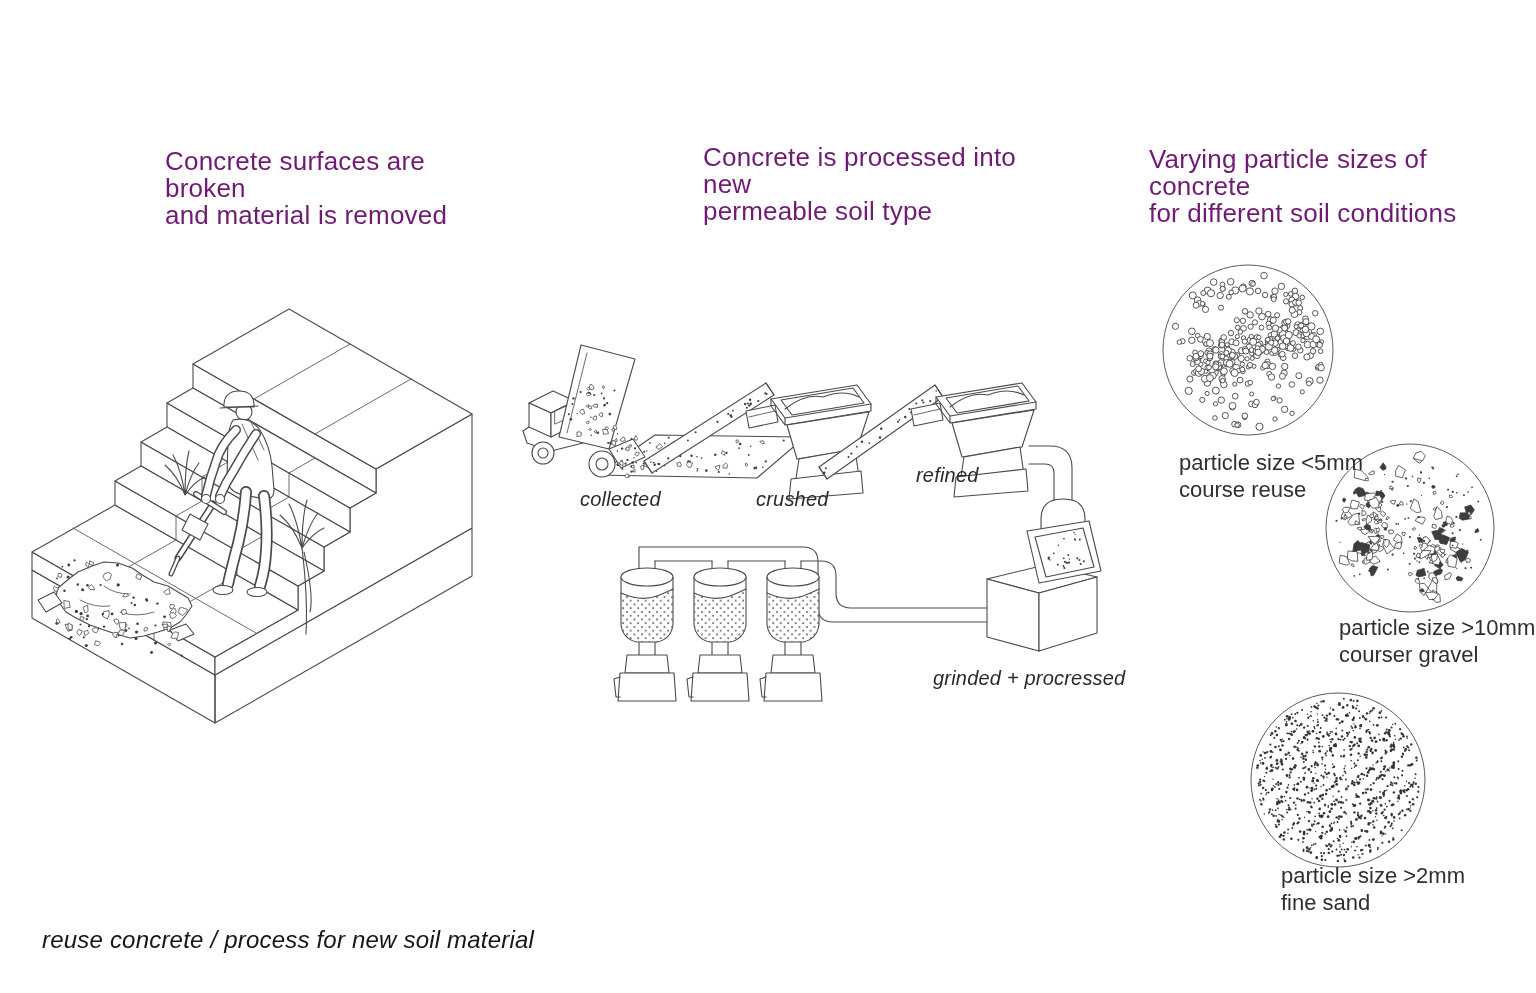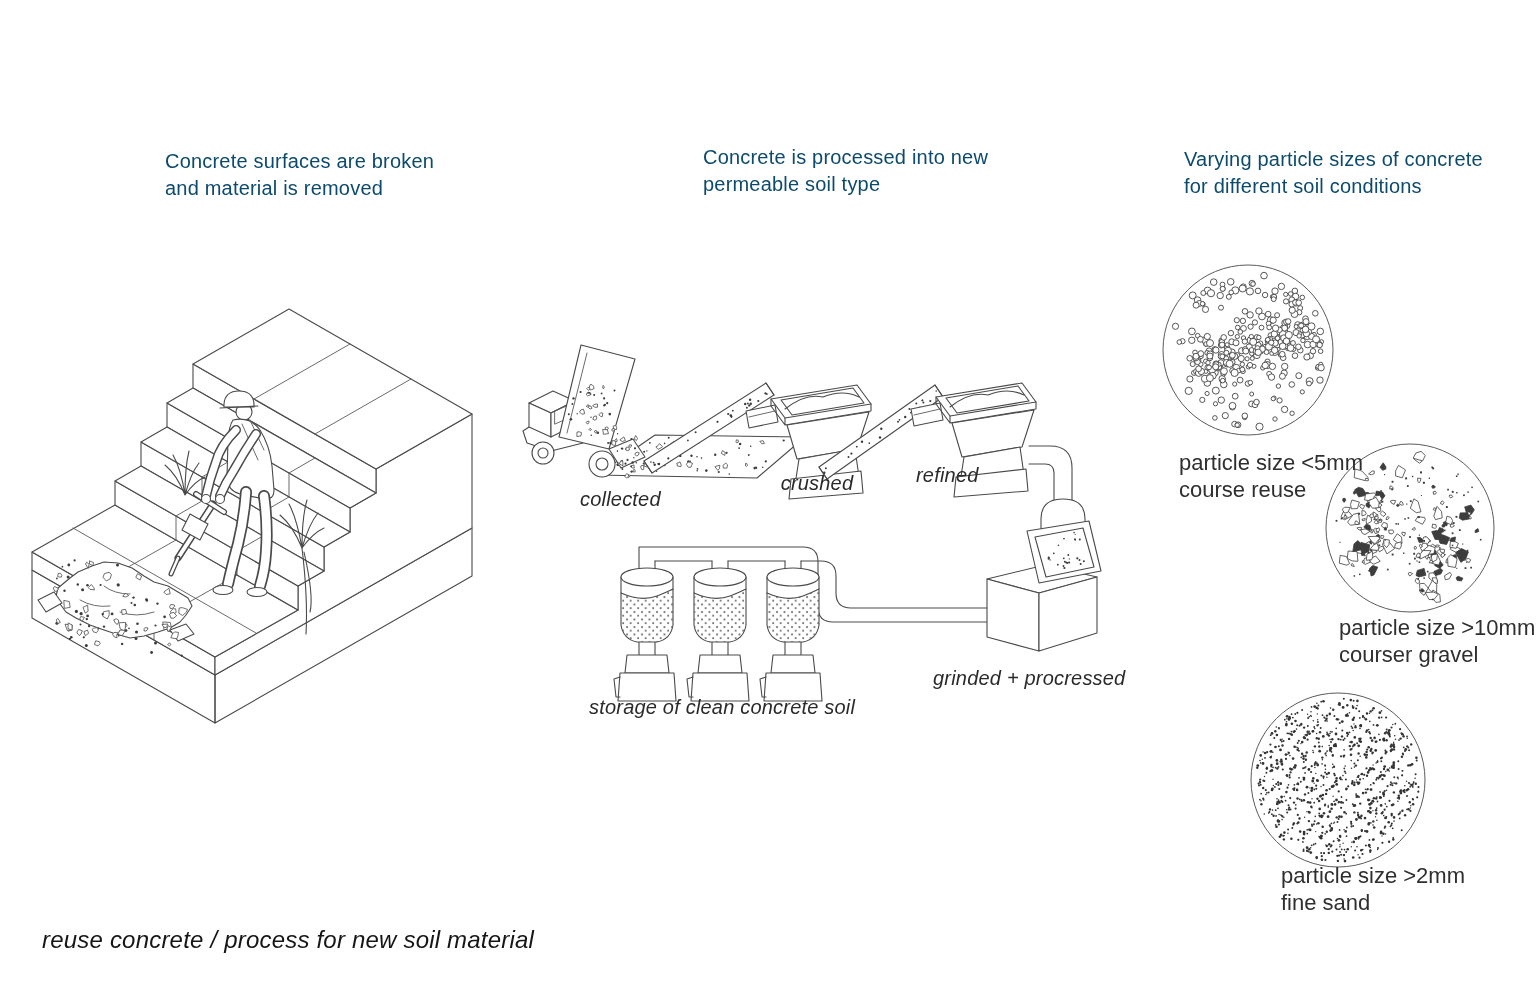--- a/index.html
+++ b/index.html
@@ -2,39 +2,39 @@
 <html><head>
 <meta charset="utf-8">
 <style>
   html,body{margin:0;padding:0}
   body{
     width:1536px;height:993px;position:relative;overflow:hidden;
     background:#ffffff;color:#1f1f1f;
     font-family:"Liberation Sans", sans-serif;
   }
   .abs{position:absolute}
-  .heading{font-size:20px;line-height:27px;white-space:pre-line;color:#0c4a6e;letter-spacing:.2px}
+  .heading{font-size:26px;line-height:27px;white-space:pre-line;color:#701a75;letter-spacing:.2px}
   .steplabel{font-style:italic;font-size:20px;color:#2a2a2a;letter-spacing:.2px}
   .plabel{font-size:22px;line-height:27px;color:#2f2f2f}
   .caption{font-style:italic;font-size:24px;color:#161616;letter-spacing:.2px}
   svg{position:absolute;overflow:visible}
   .s{stroke:#4a4a4a;stroke-width:1.1;fill:none;stroke-linejoin:round;stroke-linecap:round}
   .sw{stroke:#4a4a4a;stroke-width:1.1;fill:#ffffff;stroke-linejoin:round;stroke-linecap:round}
   .thin{stroke:#5a5a5a;stroke-width:.9;fill:none;stroke-linejoin:round;stroke-linecap:round}
 </style>
 </head>
 <body>
 
 <div class="abs" style="left:0;top:0;width:1536px;height:993px">
 
   <div class="abs heading" style="left:165px;top:148px;width:320px">Concrete surfaces are broken
 and material is removed</div>
   <div class="abs heading" style="left:703px;top:144px;width:320px">Concrete is processed into new
 permeable soil type</div>
-  <div class="abs heading" style="left:1184px;top:146px;width:340px">Varying particle sizes of concrete
+  <div class="abs heading" style="left:1149px;top:146px;width:340px">Varying particle sizes of concrete
 for different soil conditions</div>
 
   <svg id="svg-left" style="left:20px;top:300px" width="470" height="440" viewBox="0 0 470 440">
     <defs>
       <pattern id="patSoil" width="13" height="13" patternUnits="userSpaceOnUse">
         <g fill="#8b8b8b">
           <circle cx="3" cy="3.5" r="1.1"></circle>
             <circle cx="5.5" cy="2.2" r="0.6"></circle>
           <circle cx="1.6" cy="5.6" r="0.6"></circle>
             <circle cx="4.8" cy="5.2" r="0.6"></circle>
@@ -529,24 +529,23 @@
         <polygon class="sw" points="261,348 315,348 317,376 259,376"></polygon>
         <path class="s" d="M261,352 L255,354 L257,372 L261,372"></path>
         <path class="sw" d="M262,252 V300 Q264,314 278,317 L298,317 Q312,314 314,300 V252"></path>
         <path fill="url(#patSilo)" d="M262,268 Q282,277 298,271 Q306,268 314,264 L314,300 Q312,314 298,317 L278,317 Q264,314 262,300 Z"></path>
         <path class="s" d="M262,268 Q282,277 298,271 Q306,268 314,264"></path>
         <ellipse class="sw" cx="288" cy="252" rx="26" ry="9"></ellipse>
       </g>
   </svg>
 
   <div class="abs steplabel" style="left:580px;top:488px;width:122px;text-align:left">collected</div>
-  <div class="abs steplabel" style="left:756px;top:472px;width:122px;text-align:center">crushed</div>
+  <div class="abs steplabel" style="left:756px;top:488px;width:122px;">crushed</div>
   <div class="abs steplabel" style="left:916px;top:464px;width:122px;text-align:left">refined</div>
   <div class="abs steplabel" style="left:933px;top:667px">grinded + procressed</div>
-  <div class="abs steplabel" style="left:589px;top:696px">storage of clean concrete soil</div>
 
   <svg id="svg-right" style="left:1140px;top:240px" width="396" height="640" viewBox="0 0 396 640">
     <circle cx="108" cy="110" r="85" fill="#fff" stroke="#5a5a5a" stroke-width="1"></circle>
     <g id="pc0">
         <circle cx="115.9" cy="113.2" r="3.6" fill="#fff" stroke="#444" stroke-width="0.9"></circle>
         <circle cx="42.5" cy="101.2" r="2.6" fill="#fff" stroke="#444" stroke-width="0.9"></circle>
         <circle cx="111.5" cy="163.9" r="2.9" fill="#fff" stroke="#444" stroke-width="0.9"></circle>
         <circle cx="104.7" cy="177.5" r="2.2" fill="#fff" stroke="#444" stroke-width="0.9"></circle>
         <circle cx="39.3" cy="102.1" r="2.3" fill="#fff" stroke="#444" stroke-width="0.9"></circle>
         <circle cx="95.2" cy="156.2" r="2.9" fill="#fff" stroke="#444" stroke-width="0.9"></circle>

